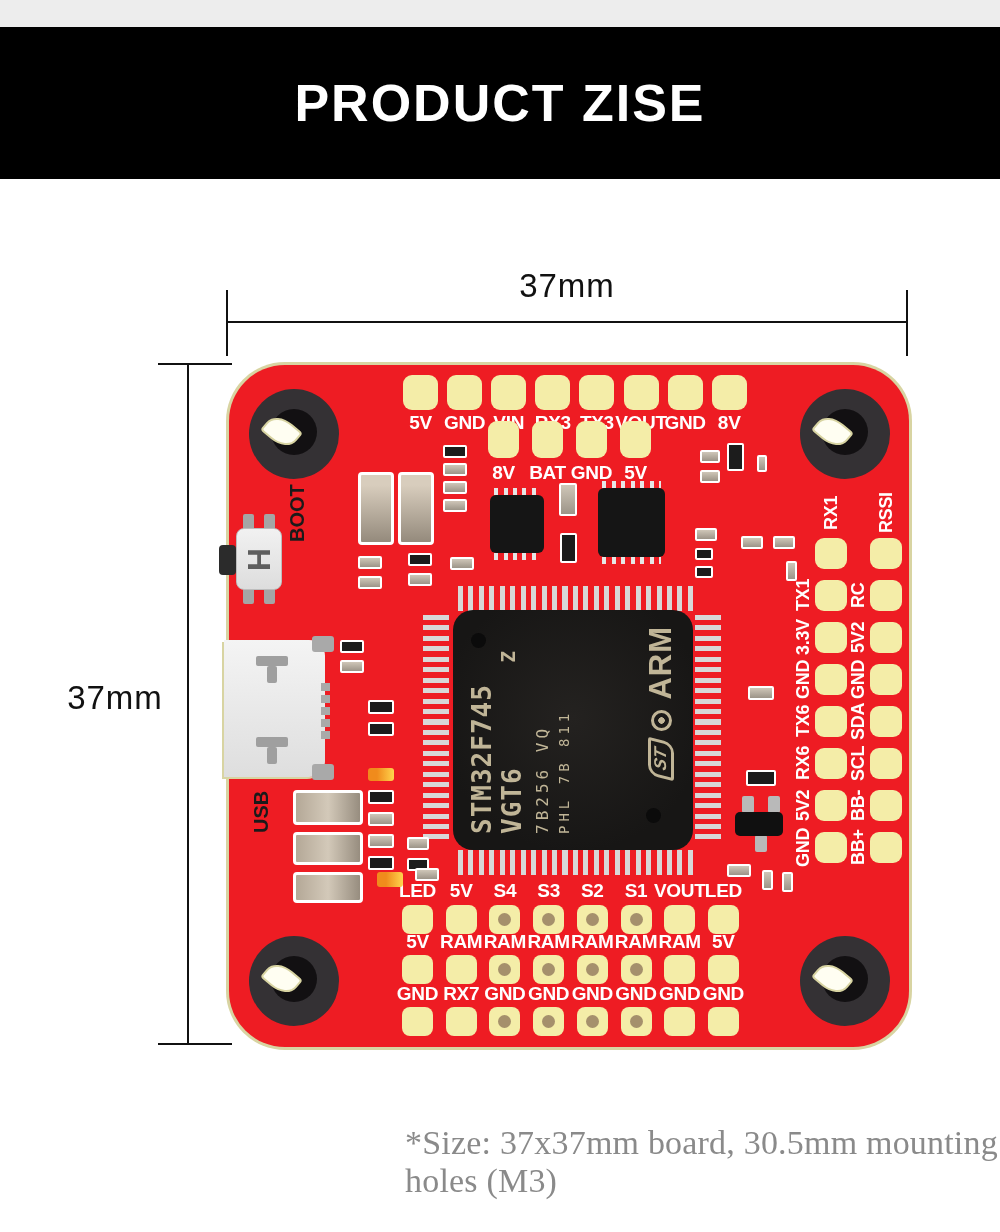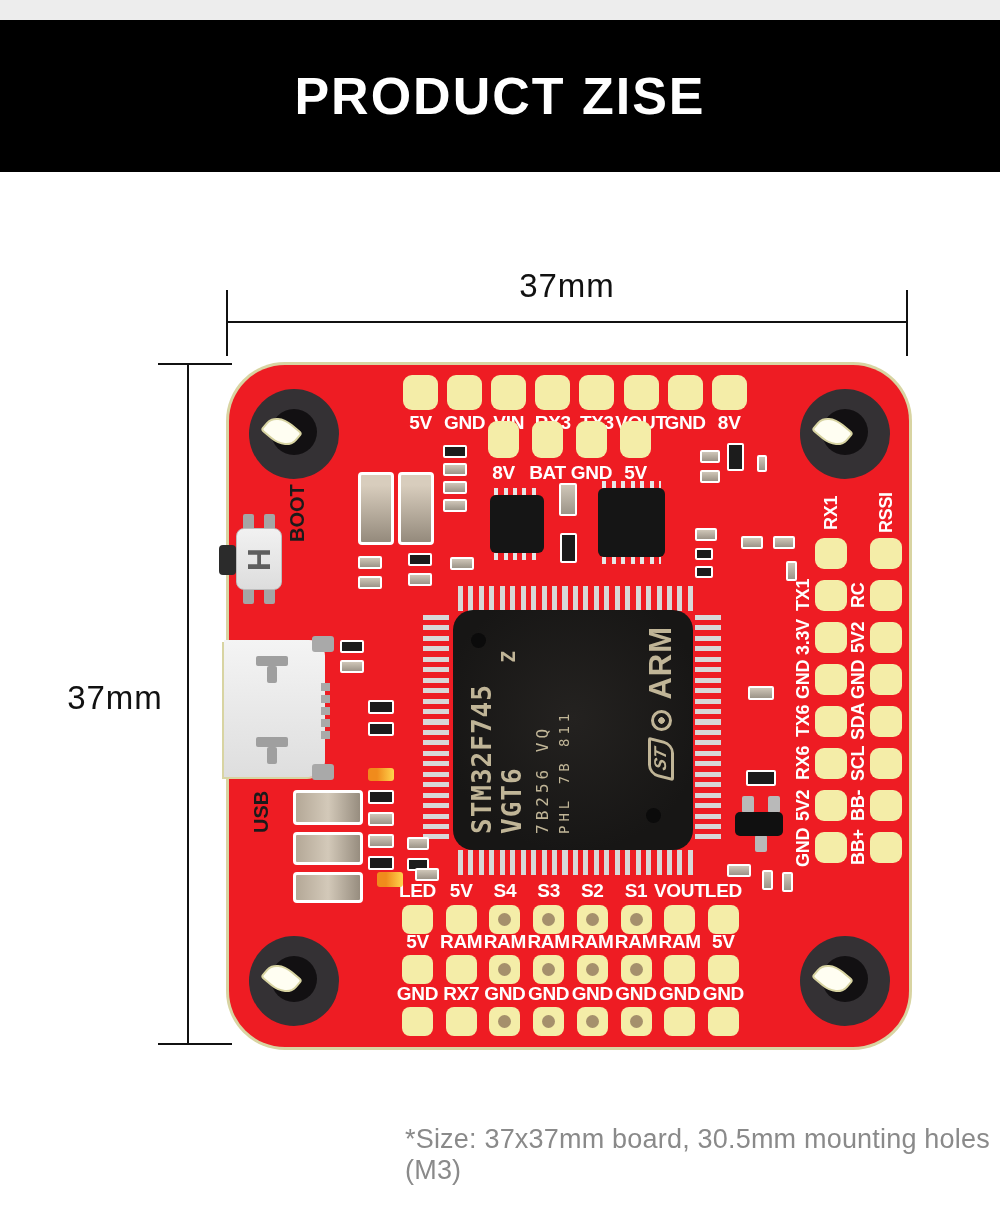--- a/index.html
+++ b/index.html
@@ -7,21 +7,21 @@
     --ink:#111; --white:#fff; --chiptxt:#cfc3a2;
   }
   html,body{margin:0;padding:0;}
   body{
     width:1000px;height:1232px;position:relative;background:#fff;
     font-family:"Liberation Sans",sans-serif;overflow:hidden;
   }
   .abs{position:absolute;}
   
   .gray-strip{left:0;top:0;width:1000px;height:27px;background:#ededed;}
-  .banner{left:0;top:20px;width:1000px;height:152px;background:#000;
+  .banner{left:0;top:27px;width:1000px;height:152px;background:#000;
     display:flex;align-items:center;justify-content:center;}
   .banner h1{margin:0;color:#fff;font-size:52px;font-weight:700;letter-spacing:2px;}
   
   .dline{background:#111;}
   .dim-label{color:#111;font-size:33px;font-weight:400;text-align:center;letter-spacing:1px;}
   
   .board{left:229px;top:365px;width:680px;height:682px;background:var(--red);
     border-radius:56px;box-shadow:0 0 0 3px var(--edge);}
   
   .mh{width:90px;height:90px;border-radius:50%;background:#343134;}
@@ -81,21 +81,21 @@
   .boot-tab{left:-10px;top:180px;width:17px;height:30px;background:#2b2b2b;border-radius:4px;}
   
   .usb{left:-5px;top:275px;width:101px;height:137px;border-radius:0 16px 16px 0;
     background:linear-gradient(180deg,#f4f4f4,#dedede);box-shadow:-2px 2px 0 var(--edge);}
   .usb .tab{position:absolute;width:22px;height:16px;background:#a9a9a9;border-radius:3px;}
   .usb .tcap{position:absolute;width:32px;height:10px;background:#9f9f9f;border-radius:2px;}
   .usb .tstem{position:absolute;width:10px;height:17px;background:#9f9f9f;border-radius:2px;}
   .usb .upin{position:absolute;width:9px;height:8px;background:#a9a9a9;}
   .transistor{left:506px;top:447px;width:48px;height:24px;background:#101010;border-radius:5px;}
   .tleg{position:absolute;width:12px;height:17px;background:#b9b9b9;border-radius:2px;}
-  .footnote{left:405px;top:1124px;font-size:27px;color:#8a8a8a;letter-spacing:0.2px;}
+  .footnote{left:405px;top:1124px;font-size:34px;color:#8a8a8a;letter-spacing:0.2px;font-family:Liberation Serif, serif;}
 </style>
 </head>
 <body>
 
 <div class="abs gray-strip" style="background: rgb(237, 237, 237);"></div>
 <div class="abs banner" style="background: rgb(0, 0, 0);">
   <h1>PRODUCT ZISE</h1>
 </div>
 
 <div>

